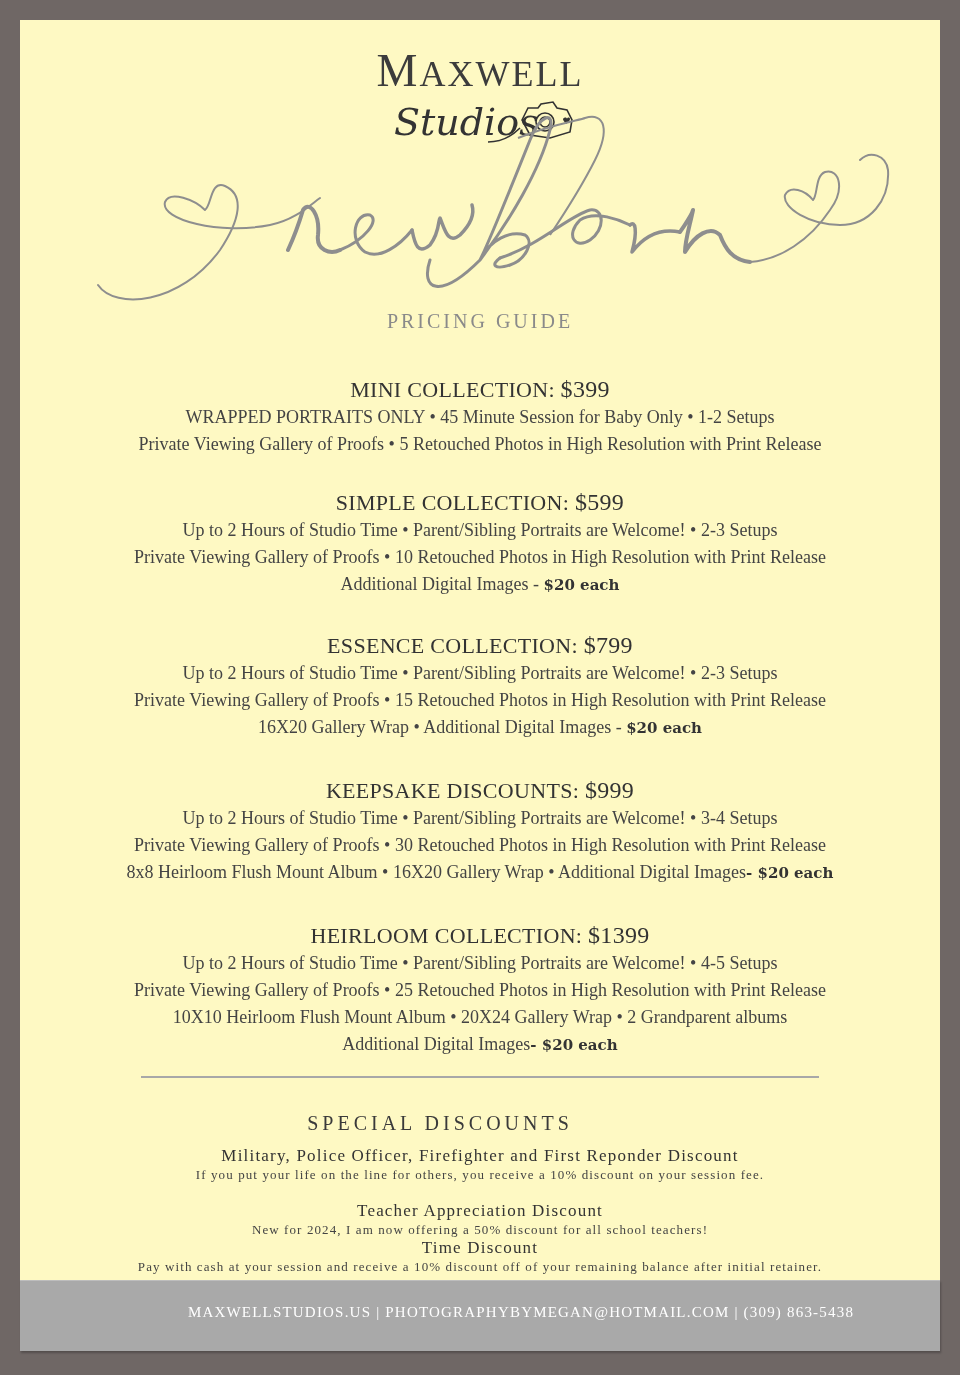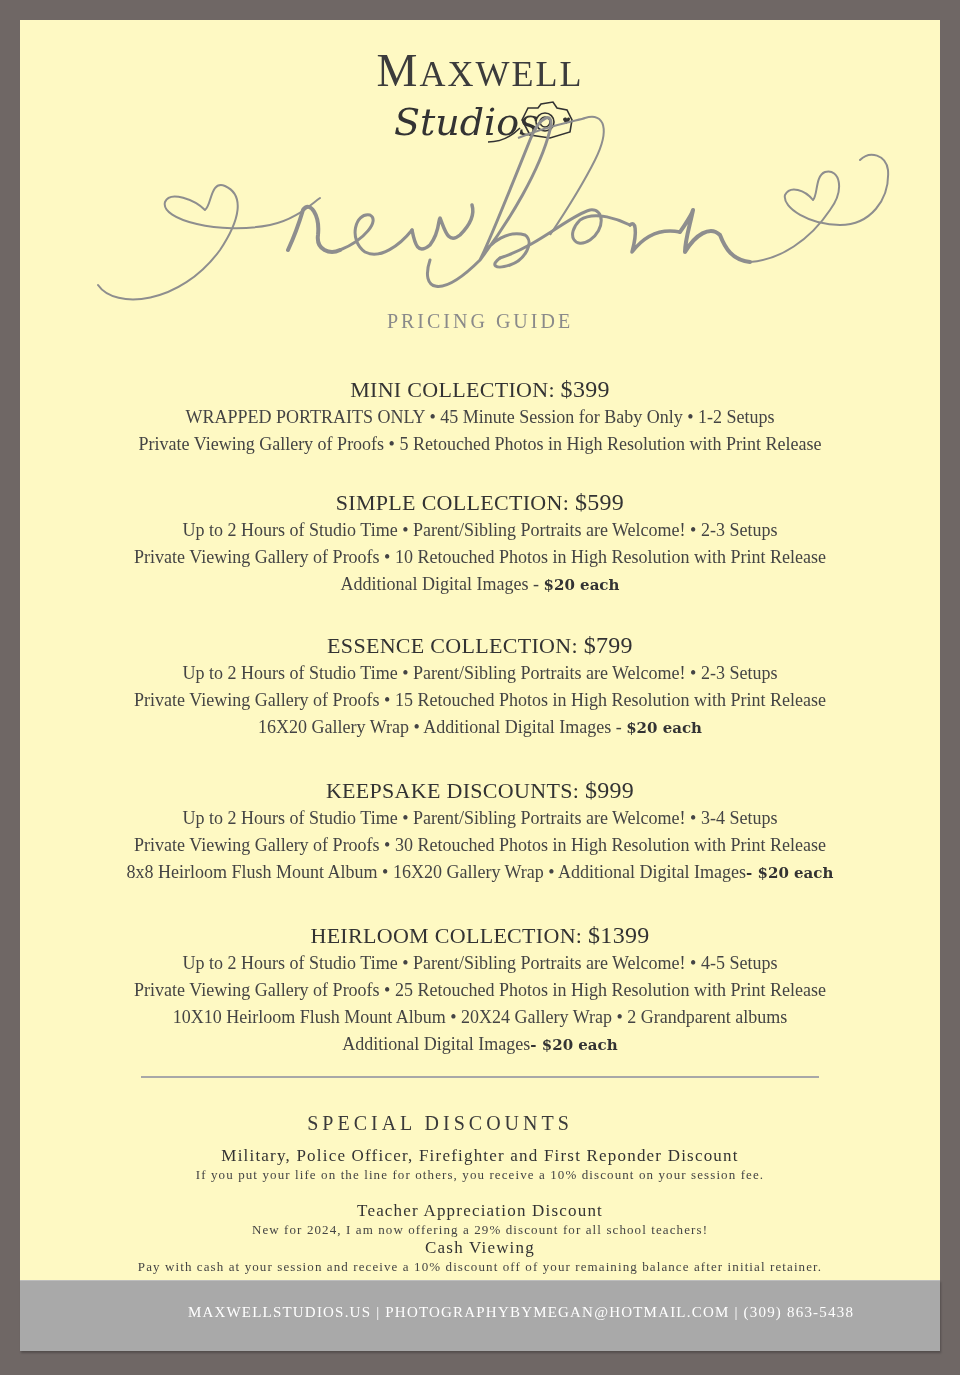--- a/index.html
+++ b/index.html
@@ -251,24 +251,24 @@
 
   <div class="disc-heading">SPECIAL DISCOUNTS</div>
 
   <div class="disc" style="top:1125px;">
     <div class="disc-title">Military, Police Officer, Firefighter and First Reponder Discount</div>
     <div class="disc-desc">If you put your life on the line for others, you receive a 10% discount on your session fee.</div>
   </div>
 
   <div class="disc" style="top:1180px;">
     <div class="disc-title">Teacher Appreciation Discount</div>
-    <div class="disc-desc">New for 2024, I am now offering a 29% discount for all school teachers!</div>
+    <div class="disc-desc">New for 2024, I am now offering a 50% discount for all school teachers!</div>
   </div>
 
   <div class="disc" style="top:1217px;">
-    <div class="disc-title">Cash Viewing</div>
+    <div class="disc-title">Time Discount</div>
     <div class="disc-desc">Pay with cash at your session and receive a 10% discount off of your remaining balance after initial retainer.</div>
   </div>
 
   <div class="footer">
     <div class="footer-text"><span>MAXWELLSTUDIOS.US</span><span> | </span><span>PHOTOGRAPHYBYMEGAN@HOTMAIL.COM</span><span> | </span><span>(309) 863-5438</span></div>
   </div>
 </div>
 
 </body></html>

